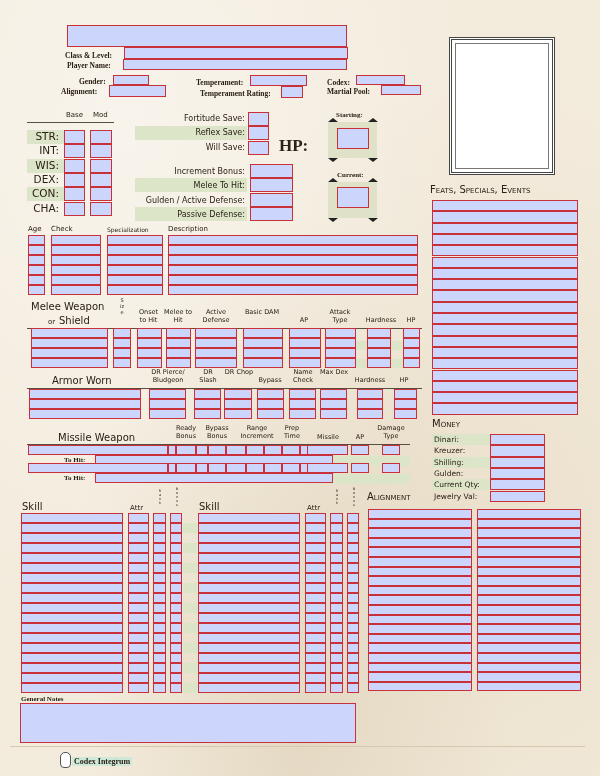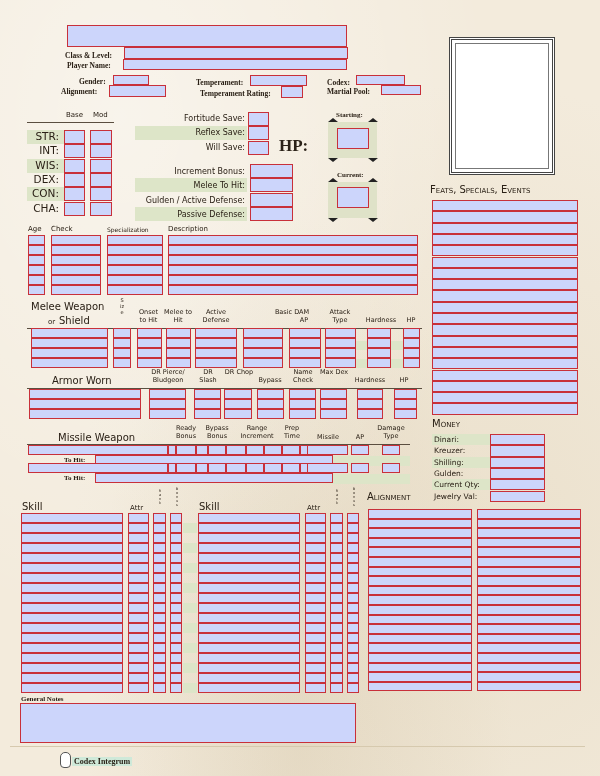--- a/index.html
+++ b/index.html
@@ -248,21 +248,21 @@
 <div class="fld" style="left:51px;top:275px;width:50px;height:10px;"></div>
 <div class="fld" style="left:107px;top:275px;width:56px;height:10px;"></div>
 <div class="fld" style="left:168px;top:275px;width:250px;height:10px;"></div>
 <div class="fld" style="left:28px;top:285px;width:17px;height:10px;"></div>
 <div class="fld" style="left:51px;top:285px;width:50px;height:10px;"></div>
 <div class="fld" style="left:107px;top:285px;width:56px;height:10px;"></div>
 <div class="fld" style="left:168px;top:285px;width:250px;height:10px;"></div>
 <div class="hdr" style="left: 136px; top: 309px; width: 25px; white-space: normal;">Onset to Hit</div>
 <div class="hdr" style="left: 164px; top: 309px; width: 28px; white-space: normal;">Melee to Hit</div>
 <div class="hdr" style="left: 194px; top: 309px; width: 44px; white-space: normal;">Active Defense</div>
-<div class="hdr" style="left: 241px; top: 309px; width: 42px; white-space: normal; margin-left: 30px;">Basic DAM</div>
+<div class="hdr" style="left: 241px; top: 309px; width: 42px; white-space: normal;">Basic DAM</div>
 <div class="hdr" style="left: 288px; top: 317px; width: 32px; white-space: normal;">AP</div>
 <div class="hdr" style="left: 322px; top: 309px; width: 36px; white-space: normal;">Attack Type</div>
 <div class="hdr" style="left: 359px; top: 317px; width: 44px; white-space: normal;">Hardness</div>
 <div class="hdr" style="left: 403px; top: 317px; width: 16px; white-space: normal;">HP</div>
 <div class="fld" style="left:31px;top:328px;width:77px;height:10px;"></div>
 <div class="fld" style="left:113px;top:328px;width:18px;height:10px;"></div>
 <div class="fld" style="left:137px;top:328px;width:25px;height:10px;"></div>
 <div class="fld" style="left:166px;top:328px;width:25px;height:10px;"></div>
 <div class="fld" style="left:195px;top:328px;width:42px;height:10px;"></div>
 <div class="fld" style="left:243px;top:328px;width:40px;height:10px;"></div>

